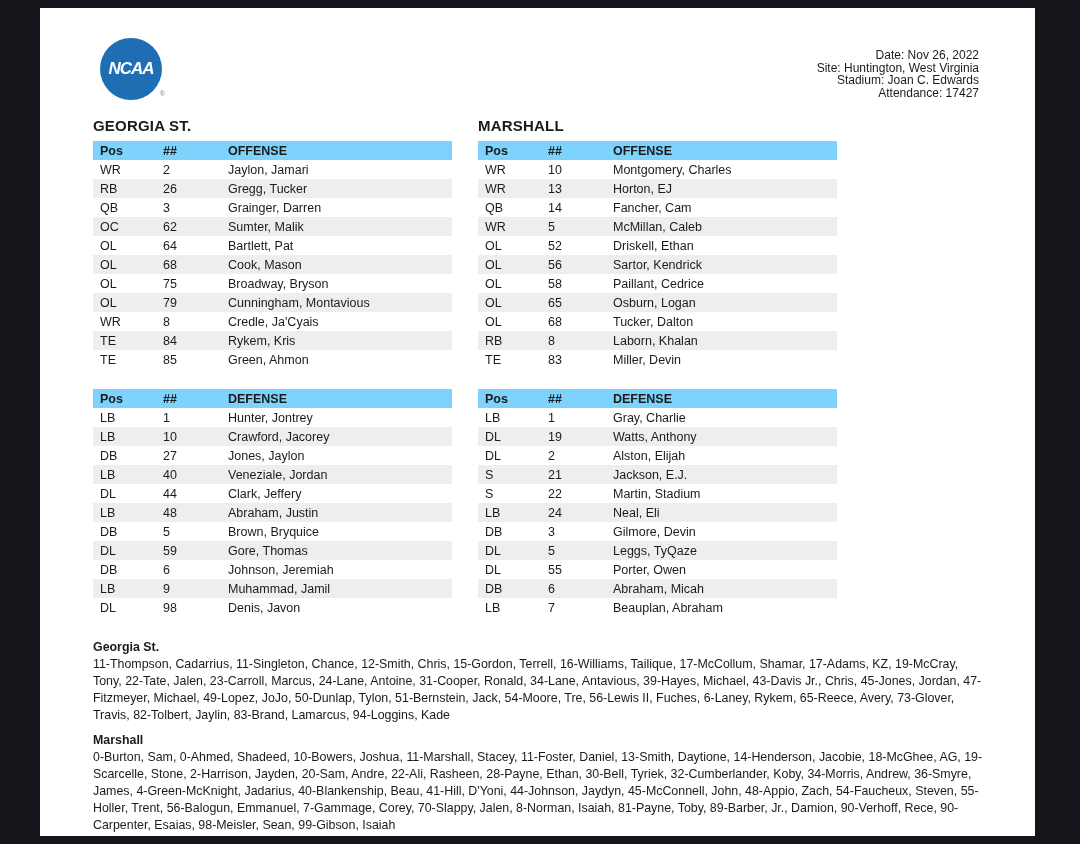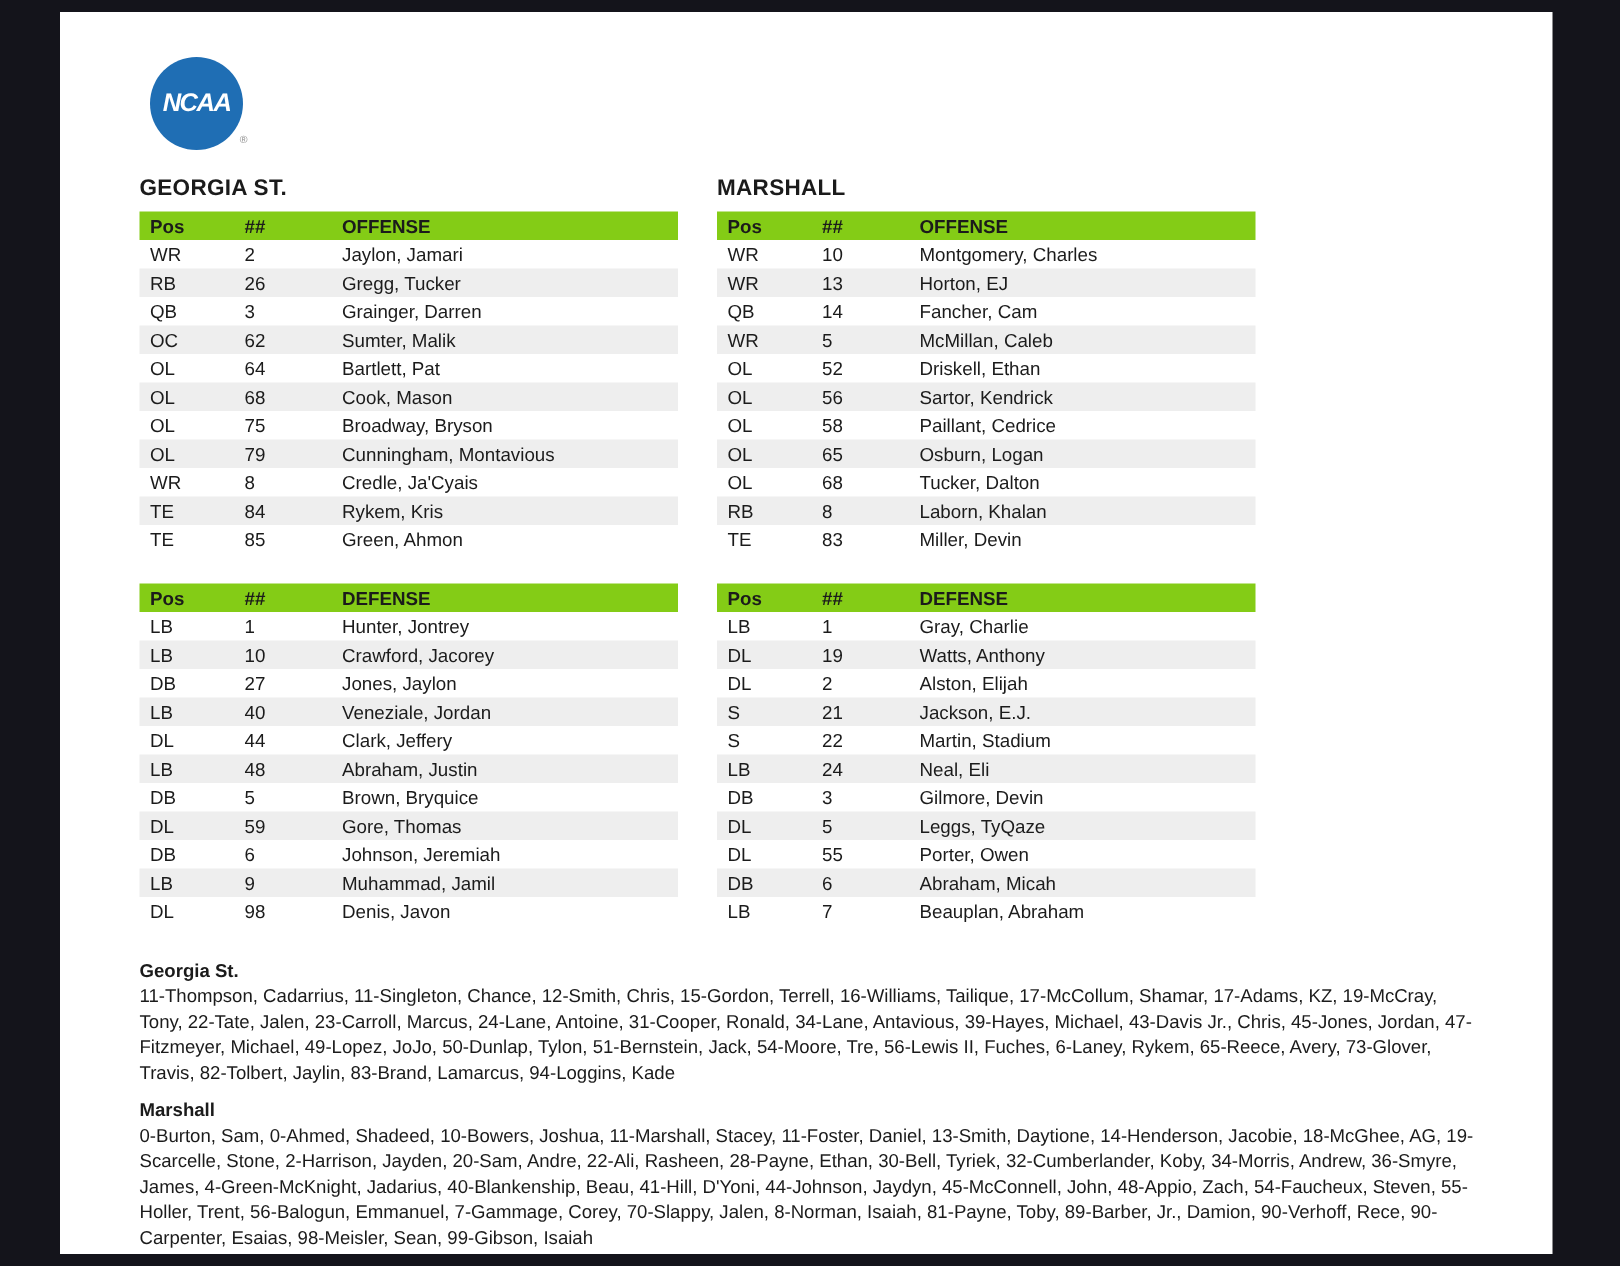--- a/index.html
+++ b/index.html
@@ -89,21 +89,21 @@
   #t0off { left: 53px; top: 133px; }
   #t1off { left: 438px; top: 133px; }
   #t0def { left: 53px; top: 381px; }
   #t1def { left: 438px; top: 381px; }
   .thead, .tr {
     display: flex;
     height: 19px;
     align-items: center;
   }
   .thead {
-    background: #84cc16;
+    background: #7dd3fc;
     font-weight: bold;
   }
   .tbody .tr:nth-child(even) { background: #eeeeee; }
   .td { overflow: hidden; white-space: nowrap; }
   .c0 { width: 63px; padding-left: 7px; }
   .c1 { width: 65px; }
   .c2 { flex: 1; }
   
   .roster {
     position: absolute;
@@ -121,20 +121,26 @@
 
 <div class="frame">
   <div class="page">
 
     <div class="logo">
       <span class="logo-text">NCAA</span>
       <span class="logo-mark">®</span>
     </div>
 
 
+    <div class="meta">
+      <div>Date: Nov 26, 2022</div>
+      <div>Site: Huntington, West Virginia</div>
+      <div>Stadium: Joan C. Edwards</div>
+      <div>Attendance: 17427</div>
+    </div>
 
     <div class="team-name" id="t0name">GEORGIA ST.</div>
     <div class="team-name" id="t1name">MARSHALL</div>
 
     <div class="ptable" id="t0off">
       <div class="thead">
         <div class="td c0">Pos</div>
         <div class="td c1">##</div>
         <div class="td c2">OFFENSE</div>
       </div>

